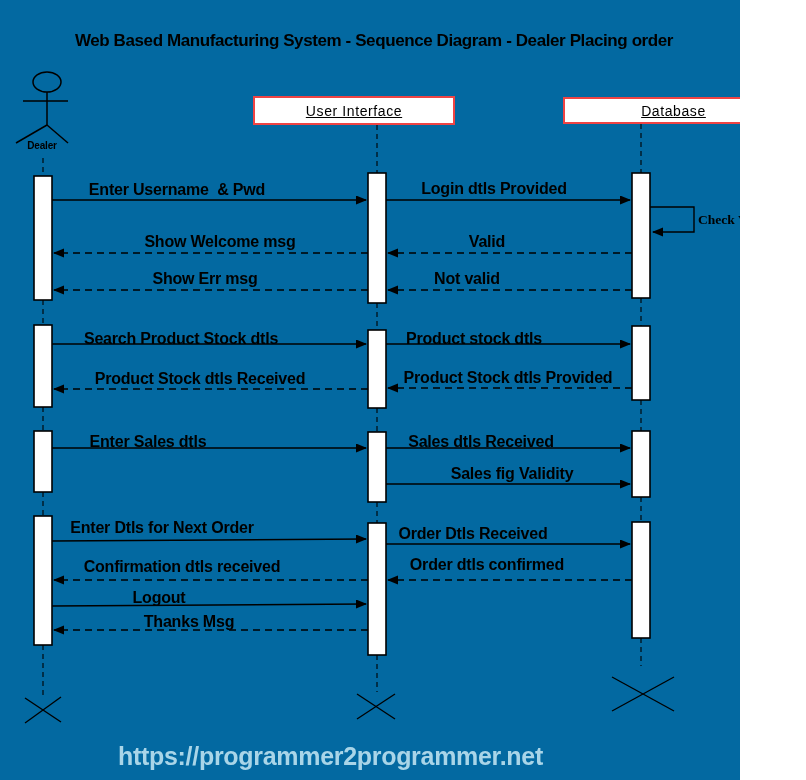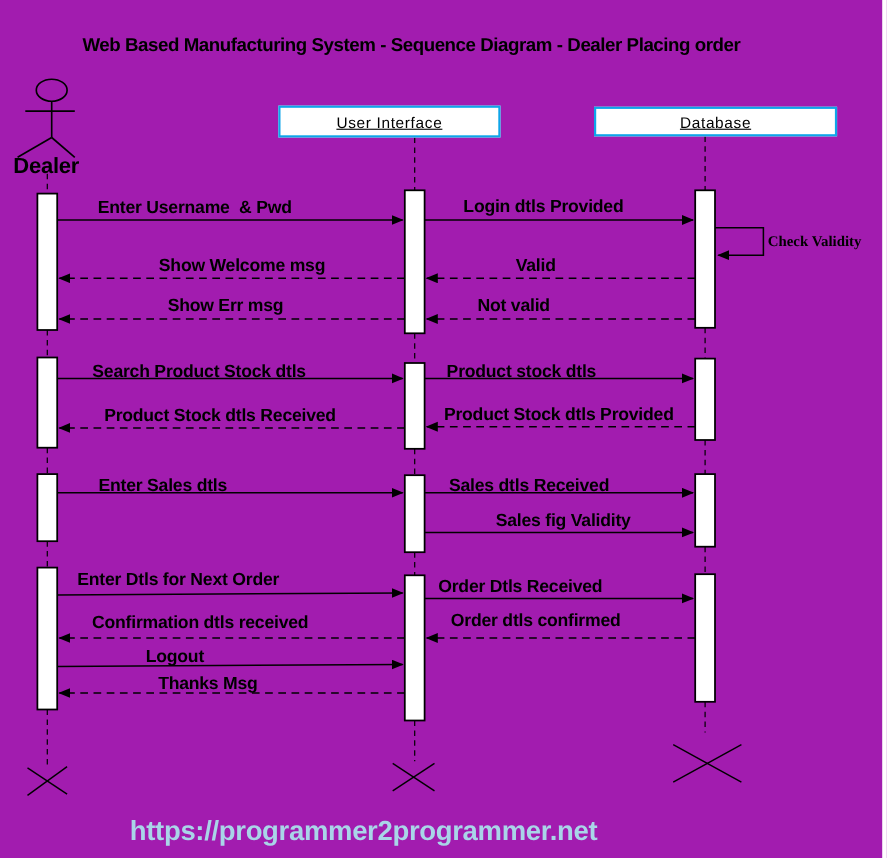--- a/index.html
+++ b/index.html
@@ -1,24 +1,24 @@
 <!DOCTYPE html>
 <html><head>
 <meta charset="utf-8">
 <style>
   html,body{margin:0;padding:0;background:#fff;}
-  .stage{position:relative;width:802px;height:780px;background:#a21caf;
+  .stage{position:relative;width:740px;height:780px;background:#0369a1;
          font-family:"Liberation Sans",sans-serif;color:#000;overflow:hidden;}
   .title{position:absolute;left:28px;top:31px;width:692px;text-align:center;
          font-size:17px;font-weight:bold;letter-spacing:-0.4px;white-space:pre;}
   svg.canvas{position:absolute;left:0;top:0;}
-  .lifeline-box{position:absolute;box-sizing:border-box;border:2px solid #0ea5e9;background:#fff;
+  .lifeline-box{position:absolute;box-sizing:border-box;border:2px solid #ef4444;background:#fff;
          display:flex;align-items:center;justify-content:center;font-size:14px;letter-spacing:0.6px;}
   .lifeline-box span{text-decoration:underline;}
-  .actor-label{position:absolute;transform:translateX(-50%);font-weight:bold;font-size:20px;letter-spacing:-0.2px;}
+  .actor-label{position:absolute;transform:translateX(-50%);font-weight:bold;font-size:10px;letter-spacing:-0.2px;}
   .msg{position:absolute;transform:translateX(-50%);font-weight:bold;font-size:16px;
        letter-spacing:-0.2px;white-space:pre;}
   .msg-serif{position:absolute;font-family:"Liberation Serif",serif;font-weight:bold;
        font-size:13.5px;white-space:pre;}
   .footer{position:absolute;left:118px;top:742px;width:346px;text-align:center;
        font-weight:bold;font-size:25px;color:#a9d5e8;letter-spacing:-0.3px;}
 </style>
 </head>
 <body>
 
@@ -111,21 +111,21 @@
     </g>
     <g stroke="#000" stroke-width="1.3">
       <line x1="612" y1="677" x2="674" y2="711"></line>
       <line x1="674" y1="677" x2="612" y2="711"></line>
     </g>
   </svg>
 
   <div class="lifeline-box" style="left:253px;top:96px;width:202px;height:29px;">
     <span>User Interface</span>
   </div>
-  <div class="lifeline-box" style="left:540px;top:97px;width:221px;height:27px;">
+  <div class="lifeline-box" style="left:563px;top:97px;width:221px;height:27px;">
     <span>Database</span>
   </div>
 
   <div class="actor-label" style="left:42px;top:140px;">Dealer</div>
 
   <div class="msg" style="left:177px;top:181px;">Enter Username  &amp; Pwd</div>
   <div class="msg" style="left:494px;top:180px;">Login dtls Provided</div>
   <div class="msg-serif" style="left:698px;top:212px;">Check Validity</div>
   <div class="msg" style="left:220px;top:233px;">Show Welcome msg</div>
   <div class="msg" style="left:487px;top:233px;">Valid</div>

